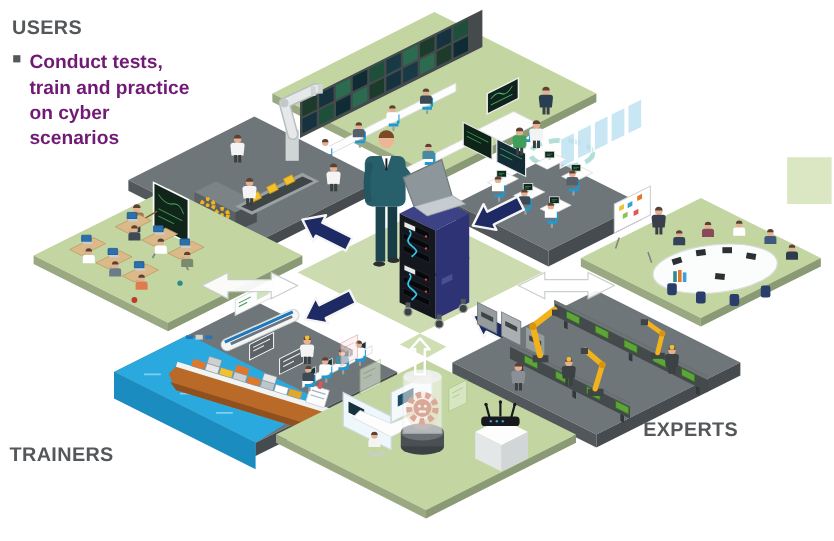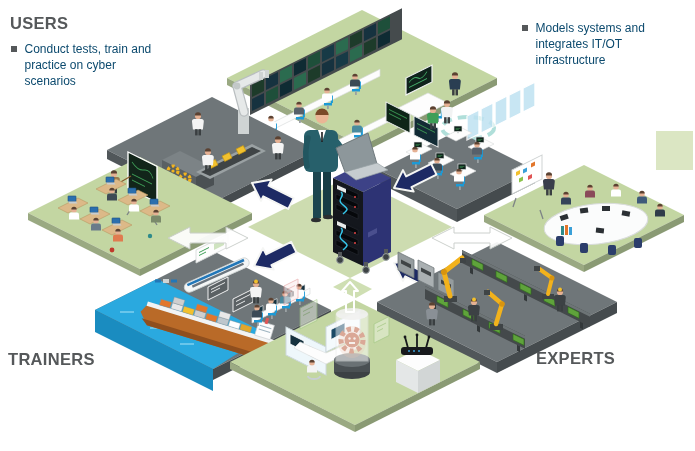--- a/index.html
+++ b/index.html
@@ -3,24 +3,24 @@
 <meta charset="utf-8">
 <style>
   html,body{margin:0;padding:0;background:#fff;}
   #stage{position:relative;width:693px;height:451px;background:#fff;overflow:hidden;
          font-family:"Liberation Sans", sans-serif;color:#55585a;}
   svg{position:absolute;left:0;top:0;}
   .corner{position:absolute;z-index:5;}
   .corner h2{margin:0;font-size:16.5px;font-weight:700;letter-spacing:.3px;color:#55585a;}
   .bullet-item{display:flex;margin-top:9px;}
   .sq{flex:0 0 auto;width:5.5px;height:5.5px;background:#55585a;margin:4px 8px 0 1px;}
-  .bullet-item p{margin:0;font-size:12px;line-height:1.32;color:#0c4a6e;}
+  .bullet-item p{margin:0;font-size:16px;line-height:1.32;color:#701a75;font-weight:bold;}
   #c-users{left:10px;top:14px;width:158px;}
   #c-integrators{left:521px;top:12px;width:158px;}
-  #c-trainers{left:8px;top:350px;width:212px;}
+  #c-trainers{left:8px;top:370px;width:212px;}
   #c-experts{left:536px;top:349px;width:158px;}
 </style>
 </head>
 <body>
 
 <div id="stage">
 
 <svg width="695" height="451" viewBox="0 0 695 451">
 <defs>
   <g id="p-stand">
@@ -607,24 +607,20 @@
 
 <div class="corner" id="c-users">
   <h2>USERS</h2>
   <div class="bullet-item">
     <span class="sq"></span>
     <p>Conduct tests, train and practice on cyber scenarios</p>
   </div>
 </div>
 
 <div class="corner" id="c-integrators">
-  <div class="bullet-item">
-    <span class="sq"></span>
-    <p>Models systems and integrates IT/OT infrastructure</p>
-  </div>
 </div>
 
 <div class="corner" id="c-trainers">
   <h2>TRAINERS</h2>
 </div>
 
 <div class="corner" id="c-experts">
   <h2>EXPERTS</h2>
 </div>
 

